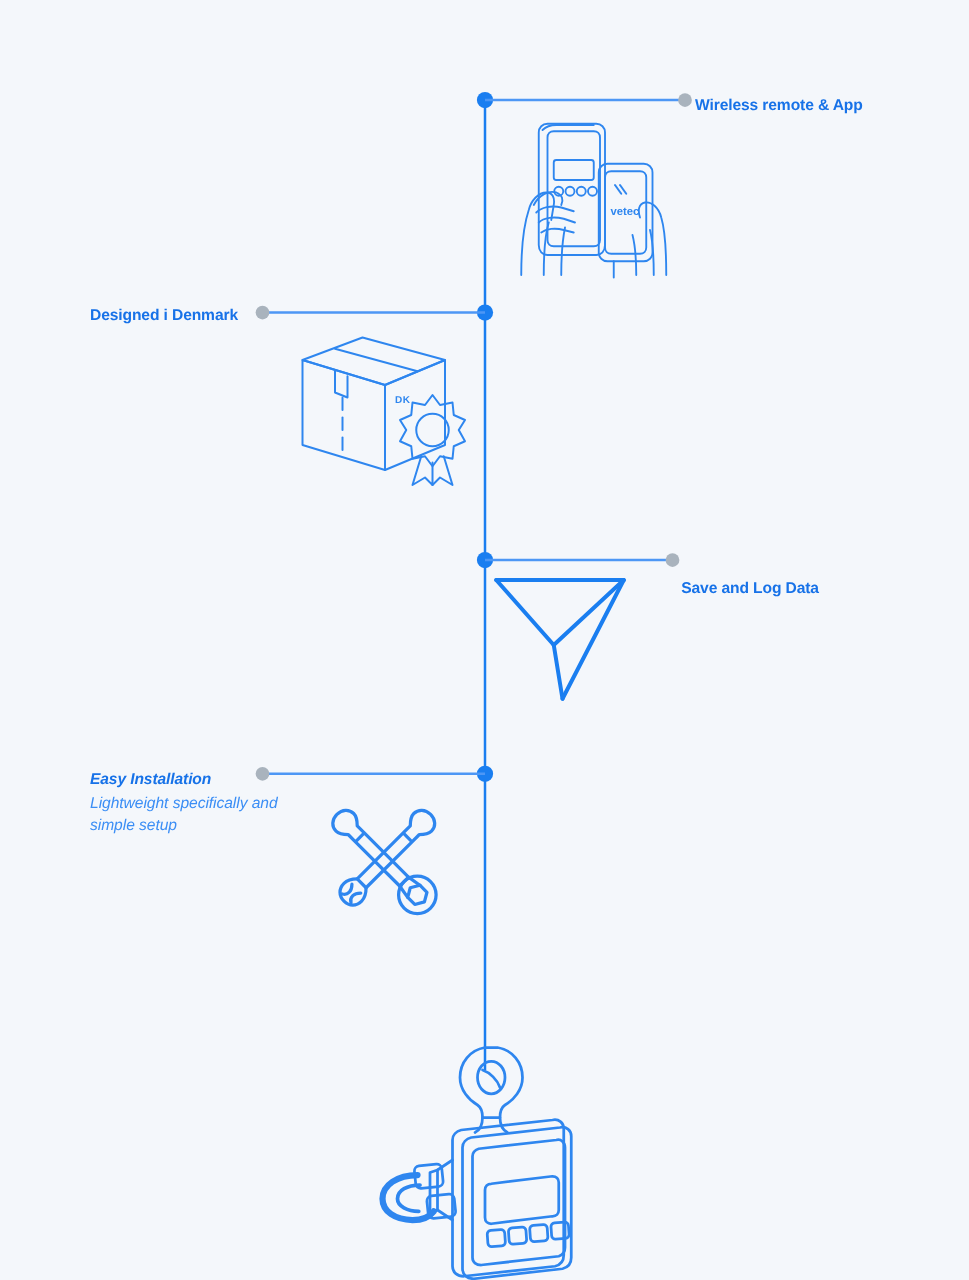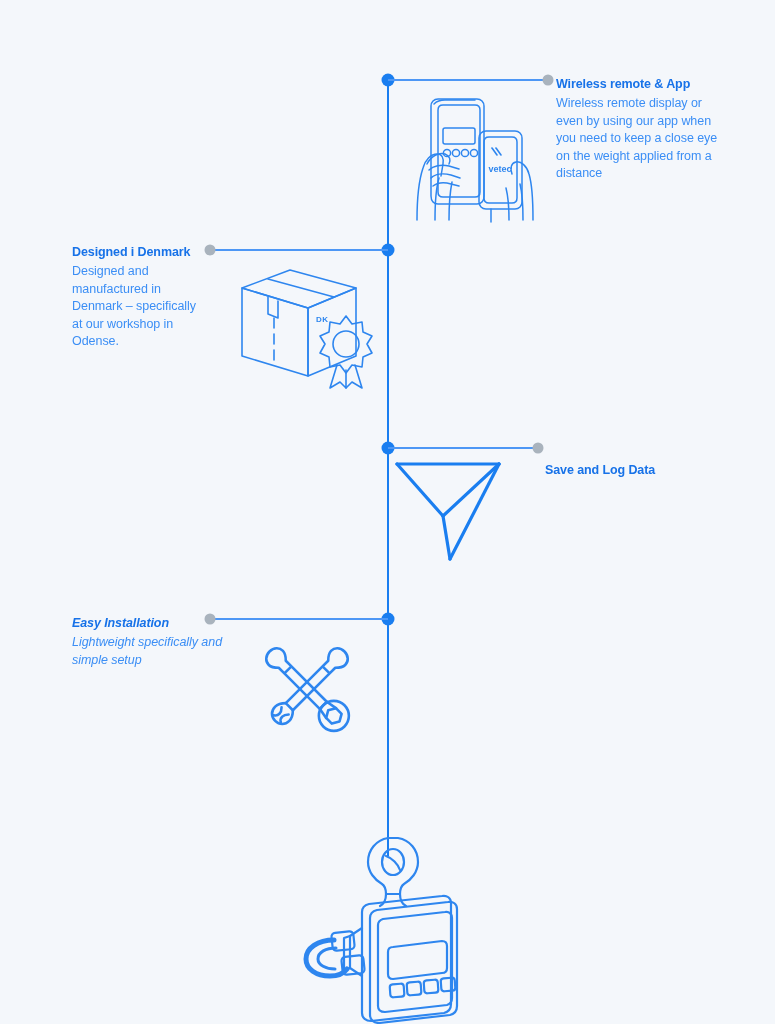--- a/index.html
+++ b/index.html
@@ -71,21 +71,20 @@
 <div id="stage">
 
   <div class="timeline-spine"></div>
 
   <div class="node" style="left:388px; top:80px;"></div>
   <div class="connector" style="left:388px; top:80px; width:160px;"></div>
   <div class="endcap" style="left:548px; top:80px;"></div>
 
   <div class="textblock" style="left:556px; top:76px; width:170px;">
     <h3>Wireless remote &amp; App</h3>
-    <p>Wireless remote display or even by using our app when you need to keep a close eye on the weight applied from a distance</p>
   </div>
 
   <div class="illus" style="left:405px; top:92px;">
     <svg width="140" height="140" viewBox="0 0 140 140" fill="none" stroke="#2e86ef" stroke-width="1.5" stroke-linecap="round" stroke-linejoin="round">
 
       <path d="M12 128 C12 104 14 88 18 76 C20 68 26 62 32 62 C37 62 39 66 38 72 L36 84"></path>
       <path d="M22 72 C26 64 34 60 40 62 C45 64 46 68 44 72"></path>
       <path d="M30 128 C30 110 31 96 34 86"></path>
       <path d="M44 128 C44 112 45 100 47 90"></path>
       <path d="M24 78 C28 74 36 72 44 74 L54 77"></path>
@@ -119,21 +118,20 @@
       <path d="M86 117 L86 130"></path>
     </svg>
   </div>
 
   <div class="node" style="left:388px; top:250px;"></div>
   <div class="connector" style="left:210px; top:250px; width:178px;"></div>
   <div class="endcap" style="left:210px; top:250px;"></div>
 
   <div class="textblock" style="left:72px; top:244px; width:132px;">
     <h3>Designed i Denmark</h3>
-    <p>Designed and manufactured in Denmark – specifically at our workshop in Odense.</p>
   </div>
 
   <div class="illus" style="left:238px; top:266px;">
     <svg width="146" height="122" viewBox="0 0 146 122" fill="none" stroke="#2e86ef" stroke-width="1.6" stroke-linecap="round" stroke-linejoin="round">
 
       <path d="M4 22 L4 90 L70 110 L70 42 Z"></path>
 
       <path d="M70 42 L70 110 L118 90 L118 22 Z"></path>
 
       <path d="M4 22 L52 4 L118 22 L70 42 Z"></path>

